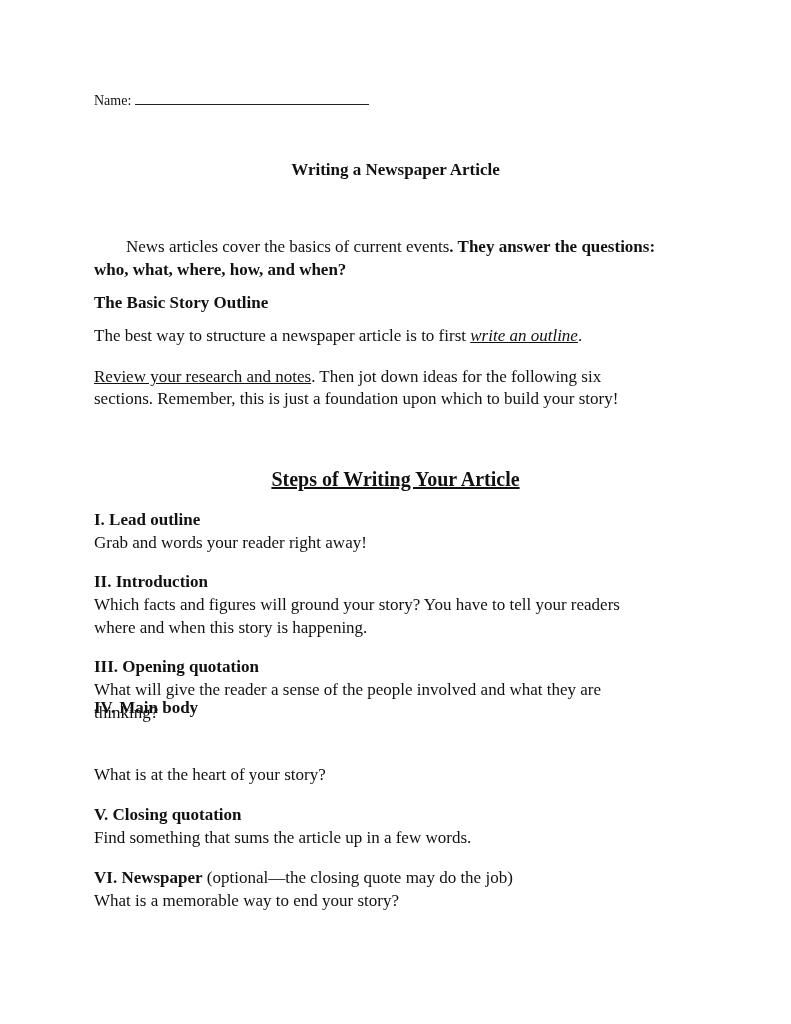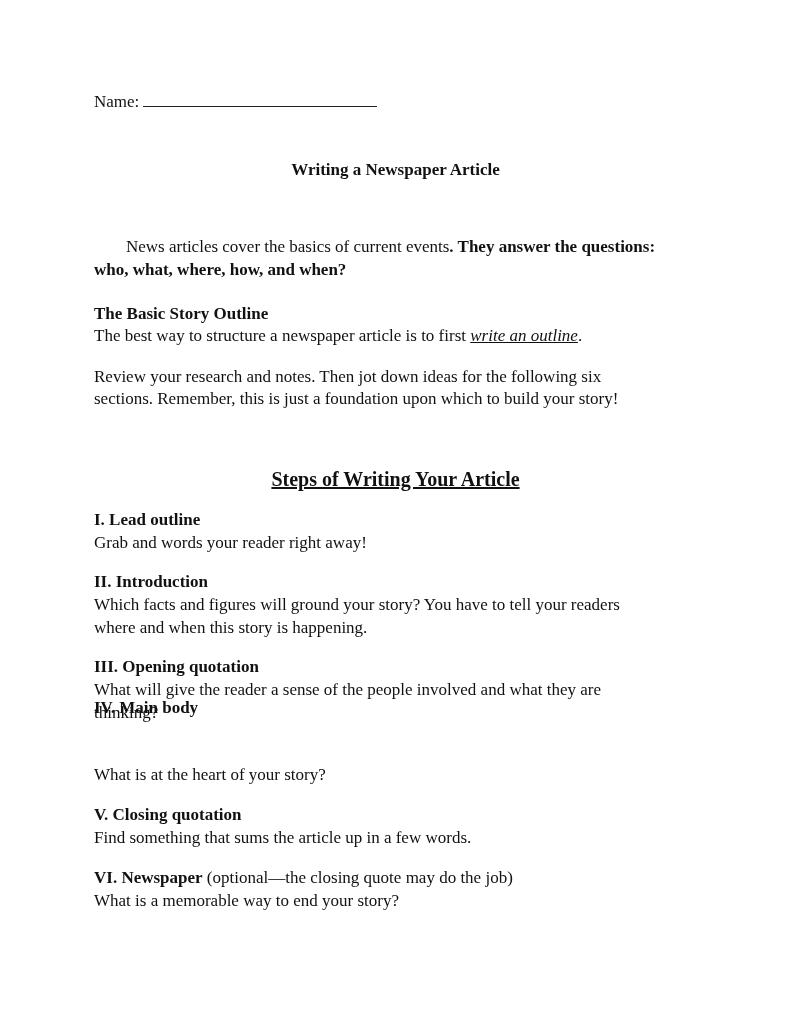--- a/index.html
+++ b/index.html
@@ -2,46 +2,46 @@
 <html><head>
   <meta charset="utf-8">
   <style>
     html, body { margin: 0; padding: 0; background: #ffffff; }
     body {
       width: 791px; height: 1024px; position: relative; overflow: hidden;
       font-family: "Liberation Serif", "DejaVu Serif", serif;
       color: #111111;
     }
     .abs { position: absolute; white-space: nowrap; }
-    .name-line { left: 94px; top: 92px; font-size: 17px; }
+    .name-line { left: 94px; top: 92px; font-size: 14px; }
     .name-line .blank { display: inline-block; width: 234px; border-bottom: 1.5px solid #222; margin-left: 4px; vertical-align: baseline; height: 12px; }
     .title { left: 0; width: 791px; text-align: center; top: 160px; font-size: 17px; font-weight: bold; }
     .p { font-size: 17px; line-height: 22px; left: 94px; }
     b { font-weight: bold; }
-    .u { }
+    .u { text-decoration: underline; }
     .ui { text-decoration: underline; font-style: italic; }
     .steps-title { left: 0; width: 791px; text-align: center; top: 468px; font-size: 20px; font-weight: bold; text-decoration: underline; }
   </style>
 </head>
 <body>
 
 <div class="abs name-line">
   <span>Name:</span><span class="blank"></span>
 </div>
 
 <div class="abs title">Writing a Newspaper Article</div>
 
 <div class="abs p" style="top:236px;margin-left:32px;">
   <span>News articles cover the basics of current events</span><b>. They answer the questions:</b>
 </div>
 <div class="abs p" style="top:259px;">
   <b>who, what, where, how, and when?</b>
 </div>
 
-<div class="abs p" style="top:303px;text-align:right;">
+<div class="abs p" style="top:292px;text-align:right;">
   <b>The Basic Story Outline</b>
 </div>
 <div class="abs p" style="top:325px;">
   <span>The best way to structure a newspaper article is to first </span><span class="ui">write an outline</span><span>.</span>
 </div>
 <div class="abs p" style="top:366px;">
   <span class="u">Review your research and notes</span><span>. Then jot down ideas for the following six</span>
 </div>
 <div class="abs p" style="top:388px;">
   <span>sections. Remember, this is just a foundation upon which to build your story!</span>

